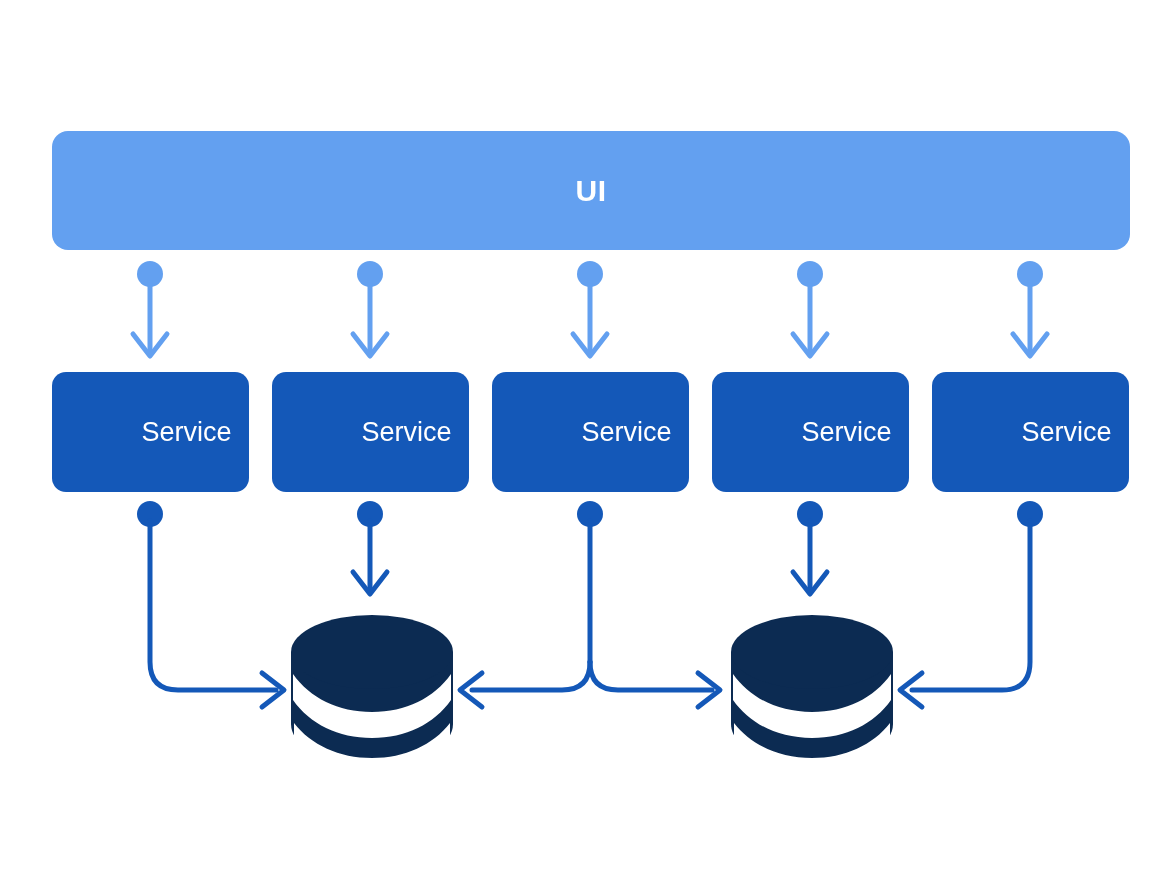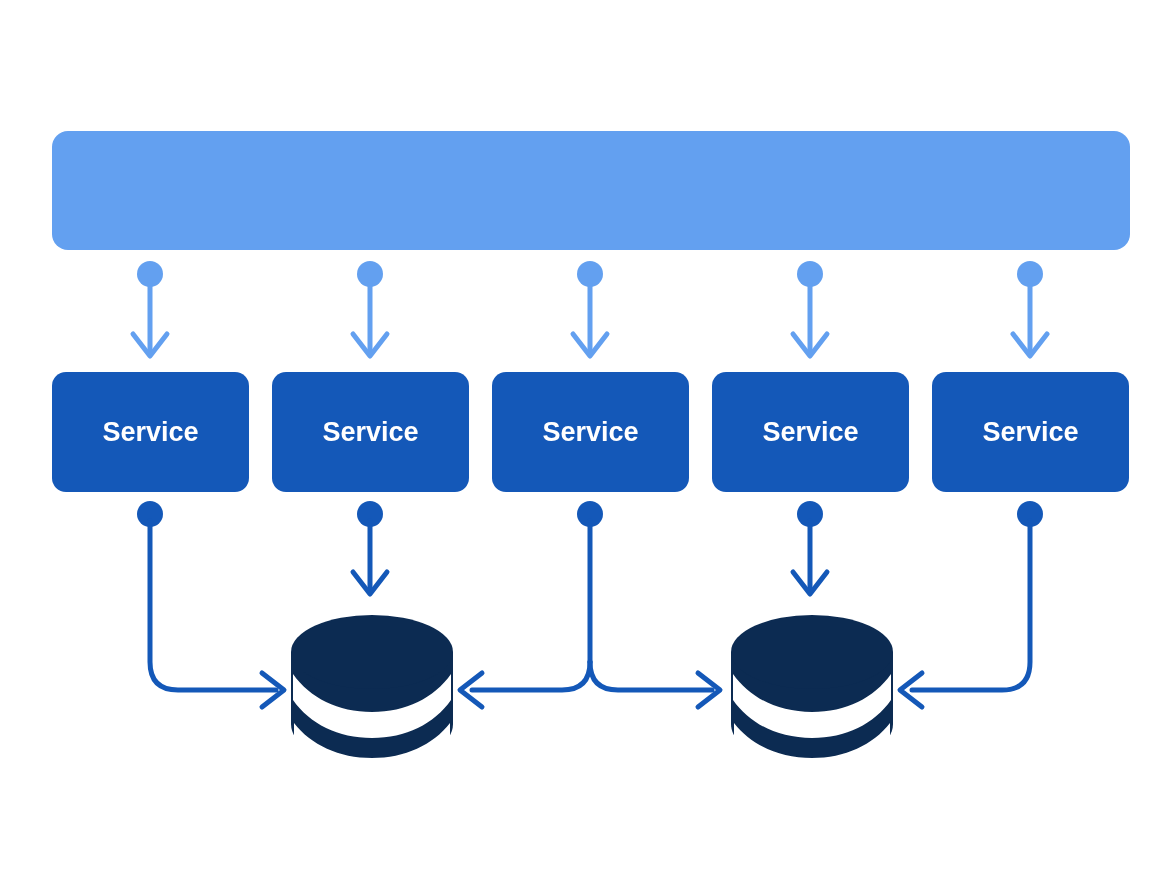--- a/index.html
+++ b/index.html
@@ -38,21 +38,22 @@
     pointer-events: none;
     white-space: nowrap;
   }
   .ui-label {
     font-size: 30px;
     font-weight: 600;
     letter-spacing: 0.5px;
   }
   .service-label {
     font-size: 27px;
-    font-weight: 700;
+    font-weight: 400;
+    margin-left: 36px;
   }
 </style>
 </head>
 <body>
 
 <div id="diagram-root">
 
   <svg id="diagram-svg" viewBox="0 0 1167 875" xmlns="http://www.w3.org/2000/svg">
 
     <g>
@@ -179,20 +180,21 @@
                C751,745 779,758 812,758
                C845,758 873,745 890,723
                L890,740
                C873,762 845,775 812,775
                C779,775 751,762 734,740
                Z" fill="#ffffff"></path>
     </g>
 
   </svg>
 
+  <div class="node-label ui-label" style="left:52px; top:131px; width:1078px; height:119px;">UI</div>
 
   <div class="node-label service-label" style="left:52px; top:372px; width:197px; height:120px;">Service</div>
 
   <div class="node-label service-label" style="left:272px; top:372px; width:197px; height:120px;">Service</div>
 
   <div class="node-label service-label" style="left:492px; top:372px; width:197px; height:120px;">Service</div>
 
   <div class="node-label service-label" style="left:712px; top:372px; width:197px; height:120px;">Service</div>
 
   <div class="node-label service-label" style="left:932px; top:372px; width:197px; height:120px;">Service</div>

